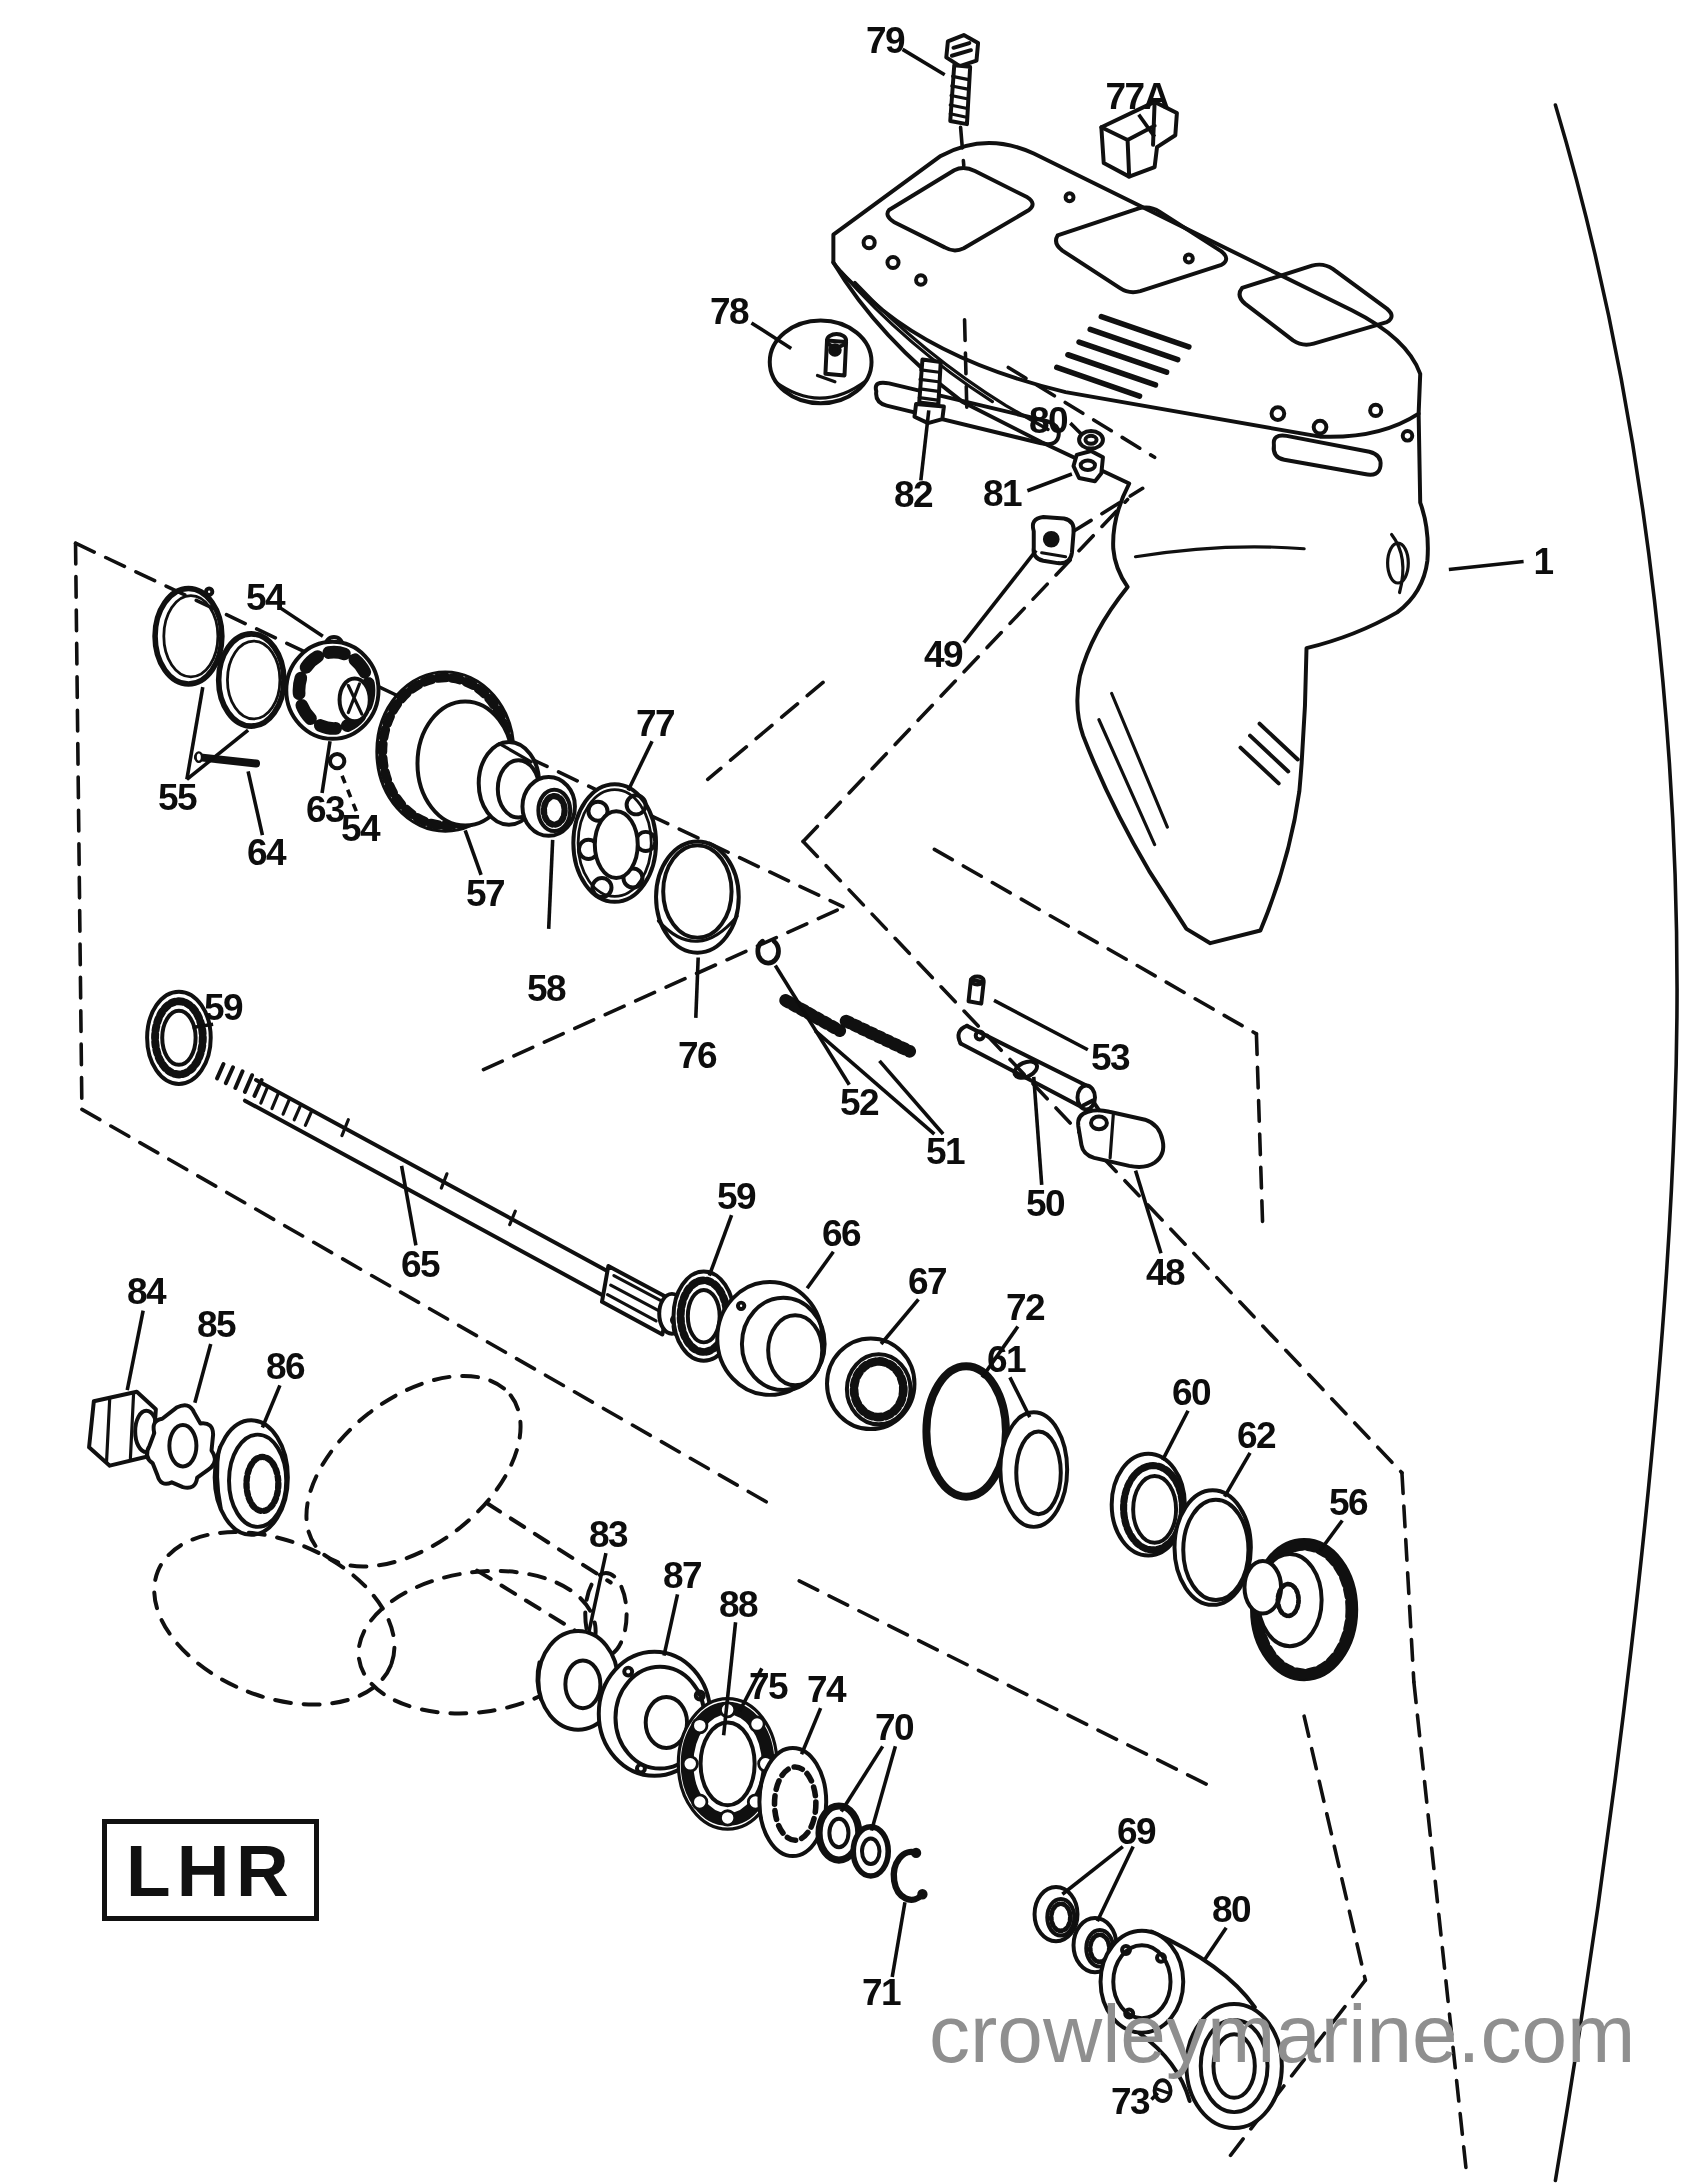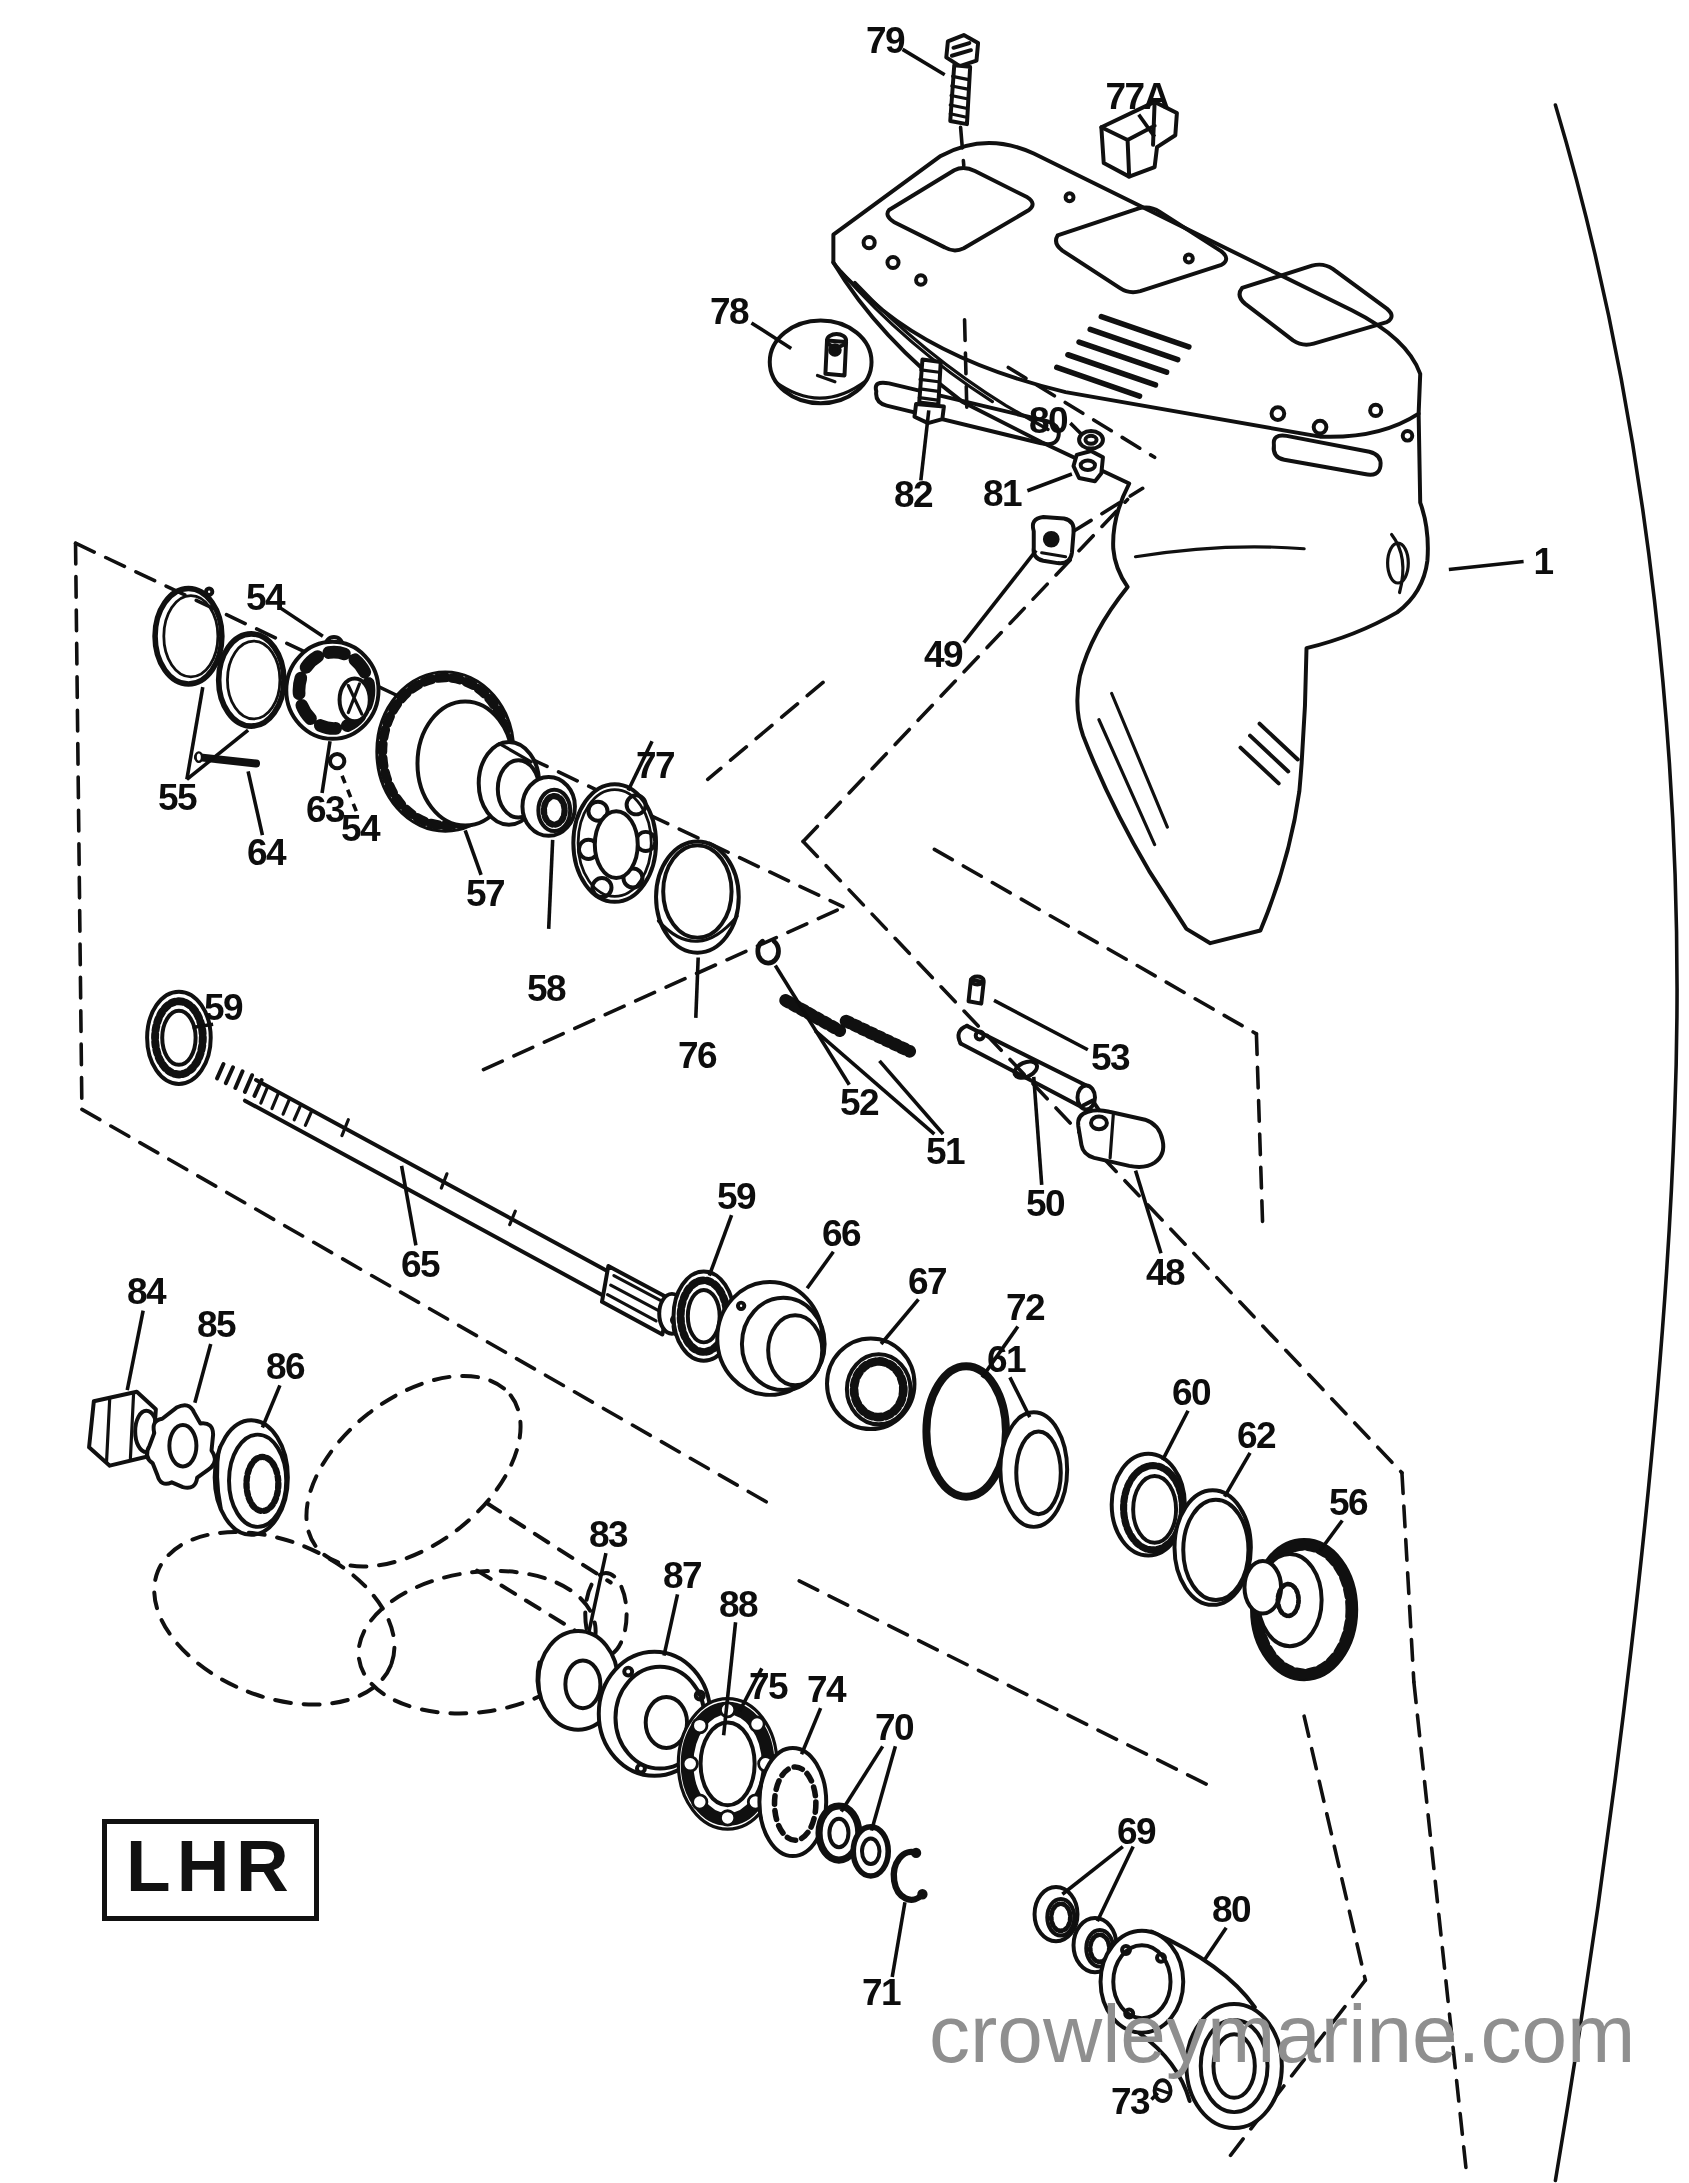--- a/index.html
+++ b/index.html
@@ -6,21 +6,21 @@
   .page{position:relative;width:1689px;height:2183px;background:#ffffff;overflow:hidden;
         font-family:"Liberation Sans",sans-serif;}
   svg{position:absolute;left:0;top:0;}
   .wm-center{position:absolute;left:72px;top:985px;width:1543px;text-align:center;
     font-size:177px;font-weight:400;color:#e7e7e7;white-space:nowrap;letter-spacing:1.6px;z-index:0;}
   .wm-bottom{position:absolute;left:929px;top:1987px;font-size:82px;font-weight:400;
     color:#8f8f8f;white-space:nowrap;z-index:3;}
   .callout{position:absolute;transform:translate(-50%,-50%);font-weight:700;font-size:37px;
     color:#0d0d0d;letter-spacing:-1.6px;white-space:nowrap;z-index:4;}
   .lhr-box{position:absolute;left:102px;top:1819px;width:207px;height:92px;border:5.6px solid #111;
-    display:flex;justify-content:center;z-index:4;background:#fff;}
+    display:flex;align-items:center;justify-content:center;z-index:4;background:#fff;}
   .lhr-box span{font-size:73px;font-weight:700;letter-spacing:6.4px;color:#111;}
   #art,#overlay{z-index:2;}
   #art{z-index:1;}
 </style>
 </head>
 <body>
 
 <div class="page">
 
 
@@ -401,21 +401,21 @@
       <div class="callout" style="left: 1002px; top: 494px;">81</div>
       <div class="callout" style="left: 943px; top: 655px;">49</div>
       <div class="callout" style="left: 1543px; top: 562px;">1</div>
       <div class="callout" style="left: 265px; top: 598px;">54</div>
       <div class="callout" style="left: 177px; top: 798px;">55</div>
       <div class="callout" style="left: 266px; top: 853px;">64</div>
       <div class="callout" style="left: 325px; top: 810px;">63</div>
       <div class="callout" style="left: 360px; top: 829px;">54</div>
       <div class="callout" style="left: 485px; top: 894px;">57</div>
       <div class="callout" style="left: 546px; top: 947px; margin-top: 42px;">58</div>
-      <div class="callout" style="left: 655px; top: 724px; margin-top: 42px;">77</div>
+      <div class="callout" style="left: 655px; top: 724px;">77</div>
       <div class="callout" style="left: 697px; top: 1036px; margin-top: 20px;">76</div>
       <div class="callout" style="left: 223px; top: 1008px;">59</div>
       <div class="callout" style="left: 420px; top: 1265px;">65</div>
       <div class="callout" style="left: 859px; top: 1103px;">52</div>
       <div class="callout" style="left: 945px; top: 1152px;">51</div>
       <div class="callout" style="left: 1110px; top: 1058px;">53</div>
       <div class="callout" style="left: 1045px; top: 1204px;">50</div>
       <div class="callout" style="left: 1165px; top: 1273px;">48</div>
       <div class="callout" style="left: 736px; top: 1197px;">59</div>
       <div class="callout" style="left: 841px; top: 1234px;">66</div>

